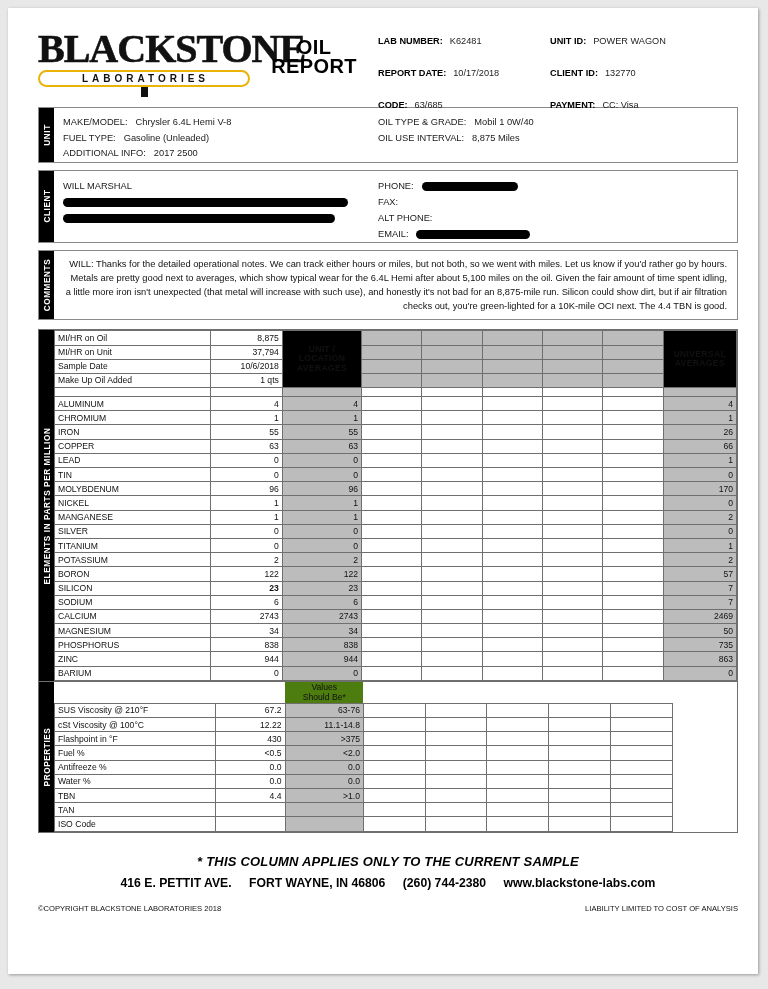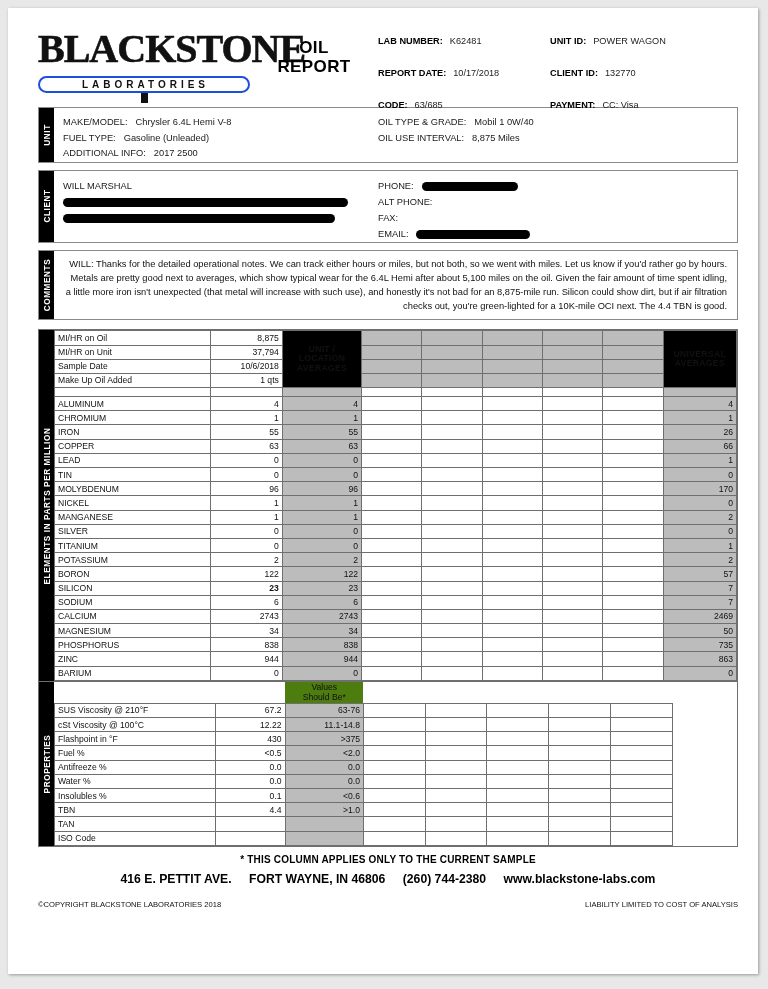--- a/index.html
+++ b/index.html
@@ -21,27 +21,27 @@
   
   .hdr{display:flex;align-items:flex-start;height:74px;}
   .logo{width:212px;padding-top:4px;}
   .logo .bs{
     font-family:"Liberation Serif", serif;
     font-weight:bold;font-size:40px;line-height:38px;
     letter-spacing:-1px;color:#111;
     -webkit-text-stroke:0.6px #111;
   }
   .logo .labs{
-    margin-top:8px;border:2px solid #1d4ed8;border-radius:11px;
+    margin-top:2px;border:2px solid #eab308;border-radius:11px;
     text-align:center;font-size:10px;font-weight:bold;
     letter-spacing:4px;padding:1px 0 1px 3px;color:#111;
   }
   .logo .stem{width:7px;height:10px;background:#111;margin:0 auto;}
   .oilrep{
-    width:128px;text-align:center;font-size:17px;font-weight:bold;
+    width:128px;text-align:center;font-size:20px;font-weight:bold;
     line-height:19px;padding-top:12px;color:#000;letter-spacing:.4px;
   }
   .hfields{flex:1;padding-top:10px;display:flex;font-size:9.2px;}
   .hcol{display:flex;flex-direction:column;gap:22px;}
   .hcol.c1{width:172px;}
   .hrow{white-space:nowrap;}
   .hrow b{font-weight:bold;color:#000;}
   .hrow span{color:#222;}
   .hl{display:inline-block;}
   .hv{display:inline-block;padding-left:7px;}
@@ -90,22 +90,22 @@
   .spacer td{height:8px;border-left:1px solid #6f6f6f;border-right:1px solid #6f6f6f;
              border-top:1px solid #6f6f6f;border-bottom:1px solid #6f6f6f;}
 
   .vsb{
     text-align:center;font-size:8.6px;line-height:10.5px;color:#111;
     border:none !important;background:#4d7c0f;padding-top:2px;
   }
   .noborder{border:none !important;background:#fff;}
 
   
-  .starline{text-align:center;font-size:10px;font-weight:bold;
-            letter-spacing:.2px;margin-top:7px;color:#000;}
+  .starline{text-align:center;font-size:13px;font-weight:bold;
+            letter-spacing:.2px;margin-top:21px;color:#000;font-style:italic;}
   .addr{text-align:center;font-size:12.2px;font-weight:bold;margin-top:7px;color:#000;}
   .addr span{padding:0 7px;}
   .legal{display:flex;justify-content:space-between;margin-top:14px;
          font-size:7.6px;color:#111;gap:28px;}
 </style>
 </head>
 <body>
 
 <div class="page">
  <div class="inner">
@@ -159,22 +159,22 @@
         </div>
     <div class="secbody">
       <div class="tworow" style="line-height:16px;">
         <div class="lcol">
           <div>WILL MARSHAL</div>
           <div><span class="redact" style="width:285px;height:9px;"></span></div>
           <div><span class="redact" style="width:272px;height:9px;"></span></div>
         </div>
         <div class="rcol">
           <div><span class="lab">PHONE:</span><span class="redact" style="width:96px;height:9px;margin-left:8px;"></span></div>
+          <div><span class="lab">FAX:</span></div>
           <div><span class="lab">ALT PHONE:</span></div>
-          <div><span class="lab">FAX:</span></div>
           <div><span class="lab">EMAIL:</span><span class="redact" style="width:114px;height:9px;margin-left:8px;"></span></div>
         </div>
       </div>
     </div>
   </div>
 
   <div class="sec">
     <div class="vtab">
           <span>COMMENTS</span>
         </div>
@@ -541,31 +541,20 @@
               <td class="c-samp">0.0</td>
               <td class="c-unit">0.0</td>
               <td class="c-blank"></td>
               <td class="c-blank"></td>
               <td class="c-blank"></td>
               <td class="c-blank"></td>
               <td class="c-blank"></td>
               <td class="c-univ noborder"></td>
             </tr>
             <tr>
-              <td class="c-name">Insolubles %</td>
-              <td class="c-samp">0.1</td>
-              <td class="c-unit">&lt;0.6</td>
-              <td class="c-blank"></td>
-              <td class="c-blank"></td>
-              <td class="c-blank"></td>
-              <td class="c-blank"></td>
-              <td class="c-blank"></td>
-              <td class="c-univ noborder"></td>
-            </tr>
-            <tr>
               <td class="c-name">TBN</td>
               <td class="c-samp">4.4</td>
               <td class="c-unit">&gt;1.0</td>
               <td class="c-blank"></td>
               <td class="c-blank"></td>
               <td class="c-blank"></td>
               <td class="c-blank"></td>
               <td class="c-blank"></td>
               <td class="c-univ noborder"></td>
             </tr>

